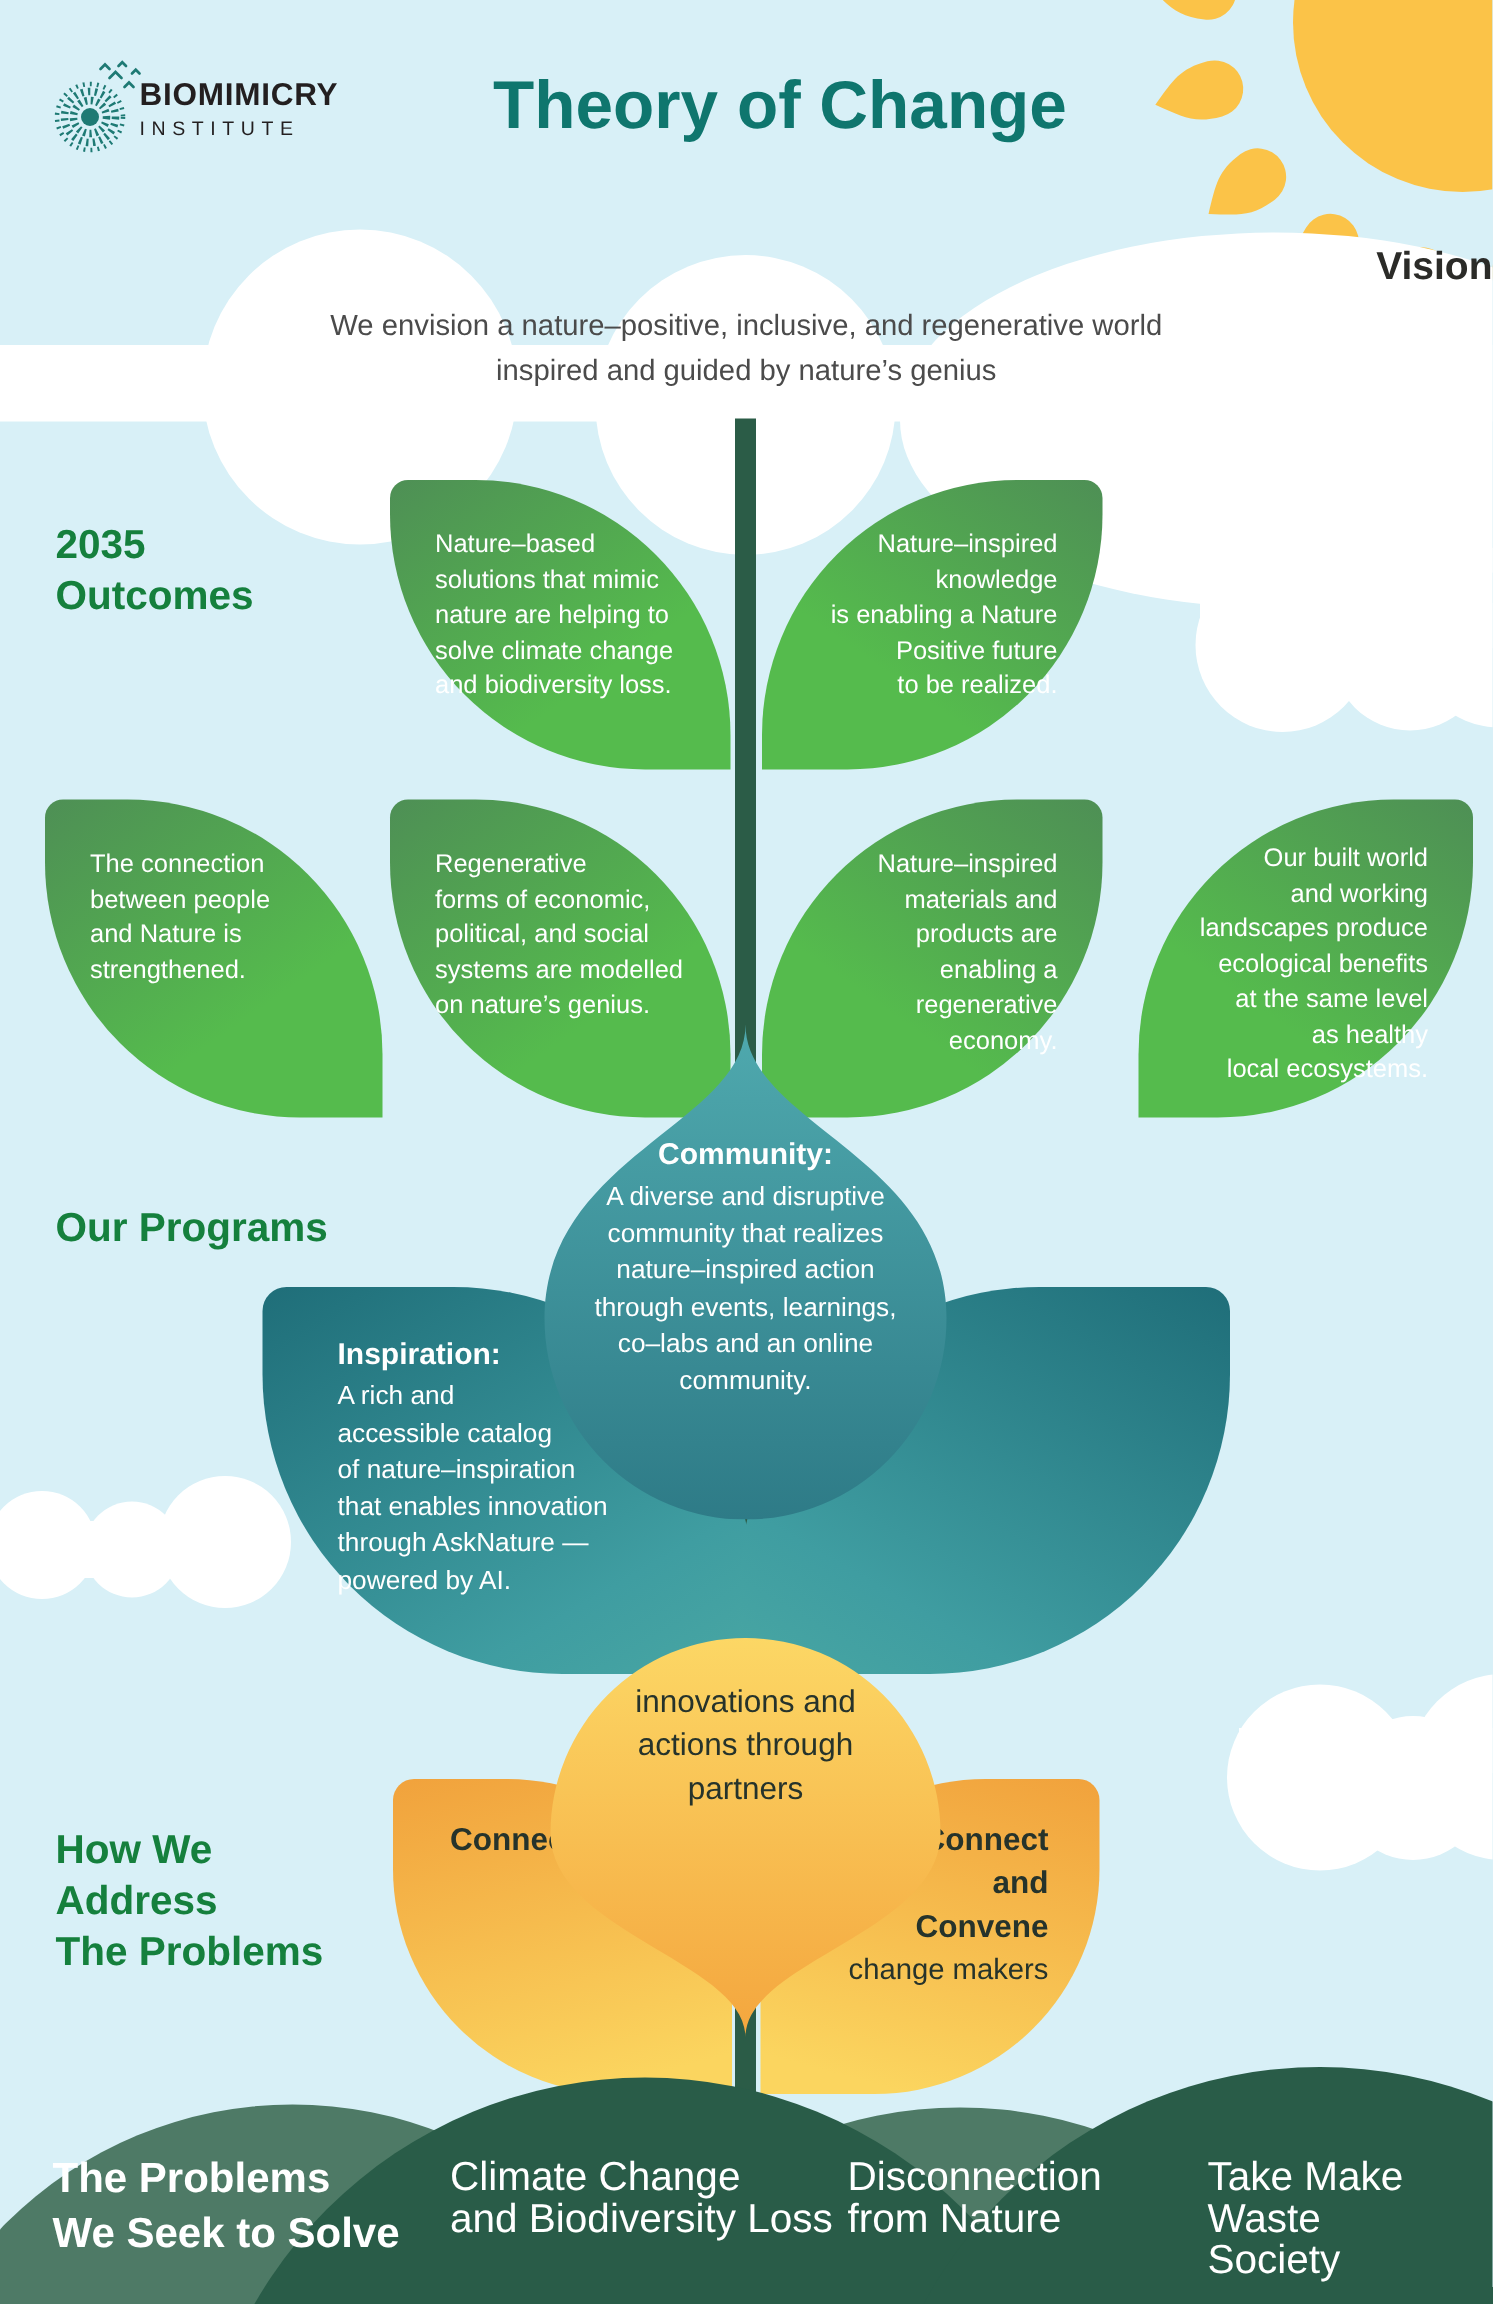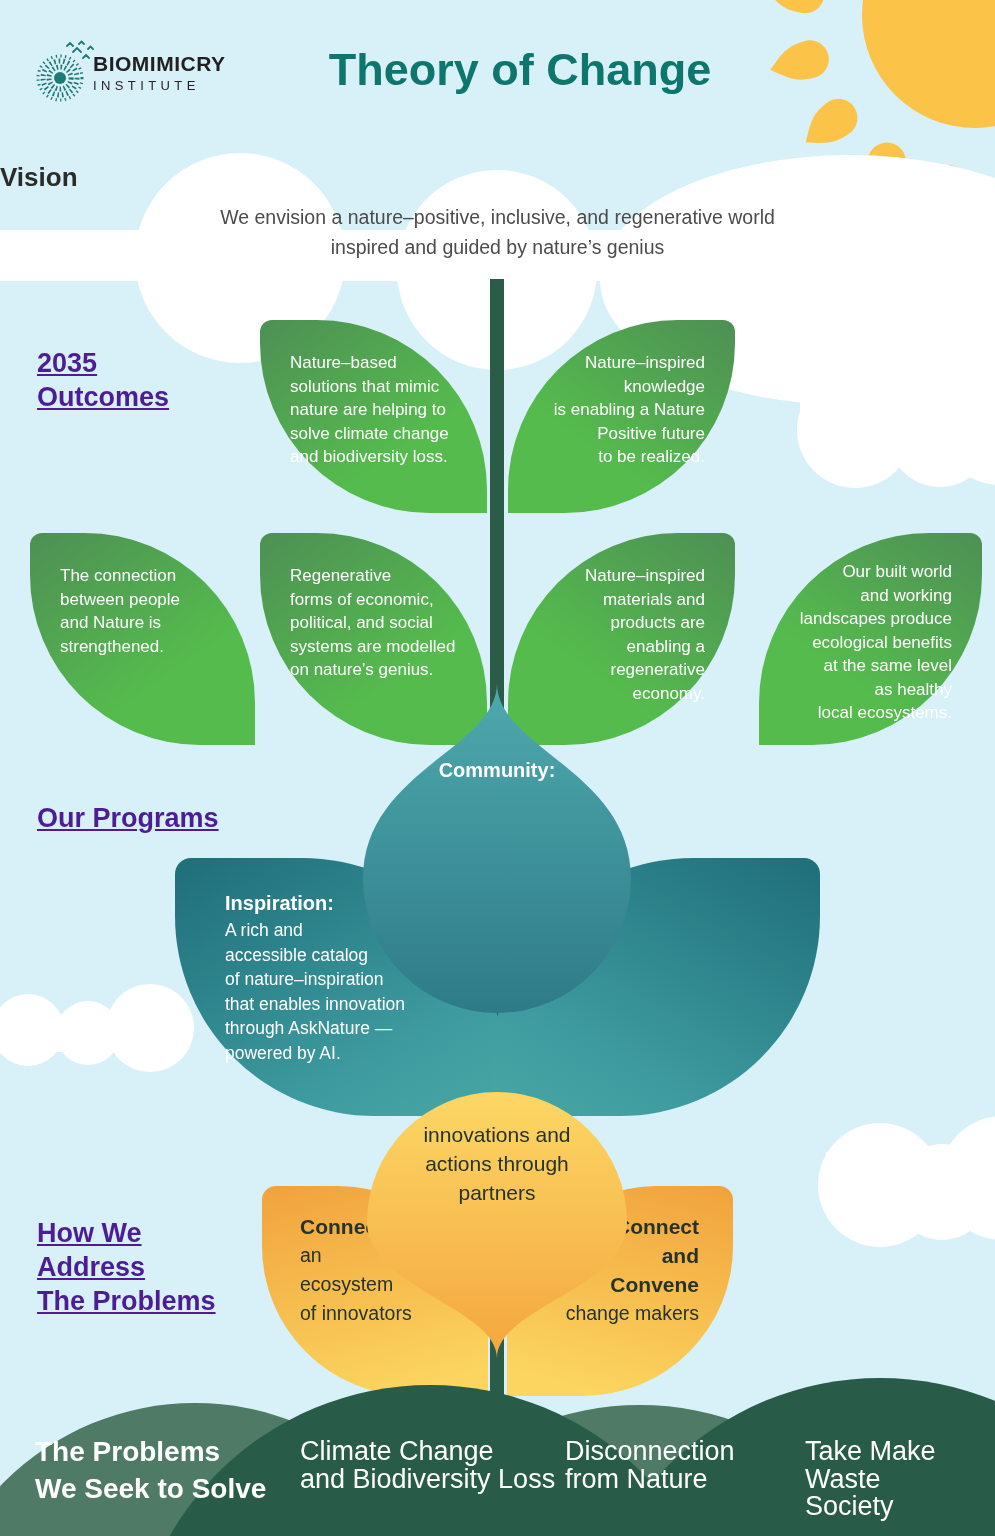--- a/index.html
+++ b/index.html
@@ -16,31 +16,31 @@
   
   #logo{left:33px;top:40px;width:230px;height:64px;}
   #logo-text{position:absolute;left:60px;top:12px;color:#231F20;}
   #logo-line1{font-size:21px;font-weight:bold;letter-spacing:.5px;}
   #logo-line2{font-size:13px;letter-spacing:4.4px;margin-top:2px;}
   #page-title{left:250px;top:44px;width:540px;text-align:center;
     font-size:45px;font-weight:bold;color:#0f766e;}
 
   
   .vision-cloud-part{position:absolute;background:#fff;z-index:0;}
-  #vision-heading{left:0;top:162px;width:995px;text-align:left;
+  #vision-heading{left:0;top:162px;width:995px;text-align:right;
     font-size:26px;font-weight:bold;color:#2B2B28;z-index:1;}
   #vision-body{left:0;top:203px;width:995px;text-align:center;
     font-size:19.5px;line-height:29.5px;color:#4B4B4B;z-index:1;}
 
   
   #stem{left:490px;top:279px;width:14px;height:1150px;background:#2B5C47;z-index:1;}
 
   
-  .section-label{position:absolute;font-size:27px;font-weight:bold;color:#4c1d95;
-    line-height:34px;z-index:2;text-decoration:underline;}
+  .section-label{position:absolute;font-size:27px;font-weight:bold;color:#15803d;
+    line-height:34px;z-index:2;}
   #outcomes-label{left:37px;top:346px;}
   #programs-label{left:37px;top:801px;}
   #address-label{left:37px;top:1216px;}
 
   
   .leaf{position:absolute;z-index:2;color:#fff;font-size:17px;line-height:23.5px;
     box-sizing:border-box;}
   .leaf-l{border-radius:12px 170px 0 170px;
     background:linear-gradient(145deg,#4E8F55 0%,#55BB4D 65%);
     padding:31px 26px 0 30px;text-align:left;}
@@ -229,29 +229,32 @@
     <defs>
       <linearGradient id="cg" x1="0" y1="0" x2="0" y2="1">
         <stop offset="0" stop-color="#4FA9AE"></stop>
         <stop offset="1" stop-color="#2E7B87"></stop>
       </linearGradient>
     </defs>
     <path fill="url(#cg)" d="M142 0 C142 66 8 88 8 196 A134 134 0 1 0 276 196 C276 88 142 66 142 0 Z"></path>
   </svg>
   <div id="community-text">
     <div class="program-title">Community:</div>
+    <div class="program-body pre">A diverse and disruptive
+community that realizes
+nature–inspired action
+through events, learnings,
+co–labs and an online
+community.</div>
   </div>
 </div>
 
 <div class="oleaf" id="enable">
   <div id="enable-text">
     <div class="o-title">Connect</div>
-    <div class="o-body pre">an
-ecosystem
-of innovators</div>
   </div>
 </div>
 <div class="oleaf" id="connect">
   <div id="connect-text">
     <div class="o-title pre">Connect
 and
 Convene</div>
     <div class="o-body pre">change makers</div>
   </div>
 </div>

